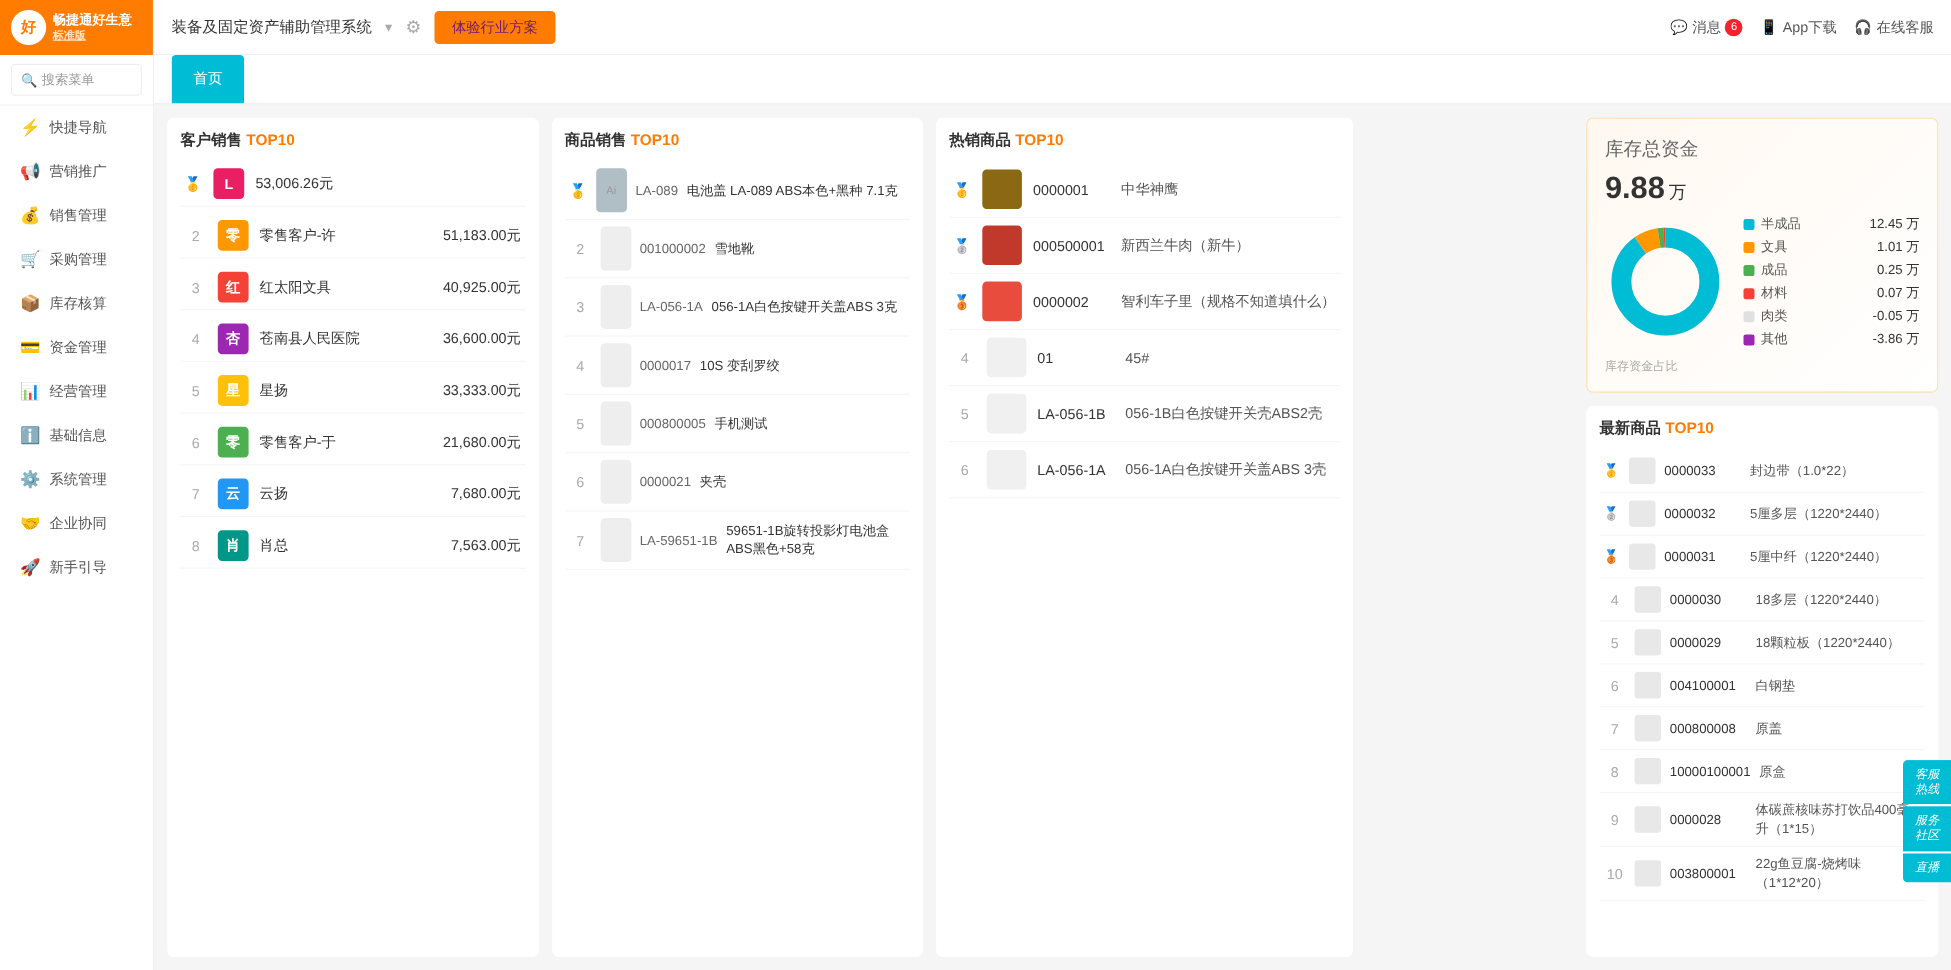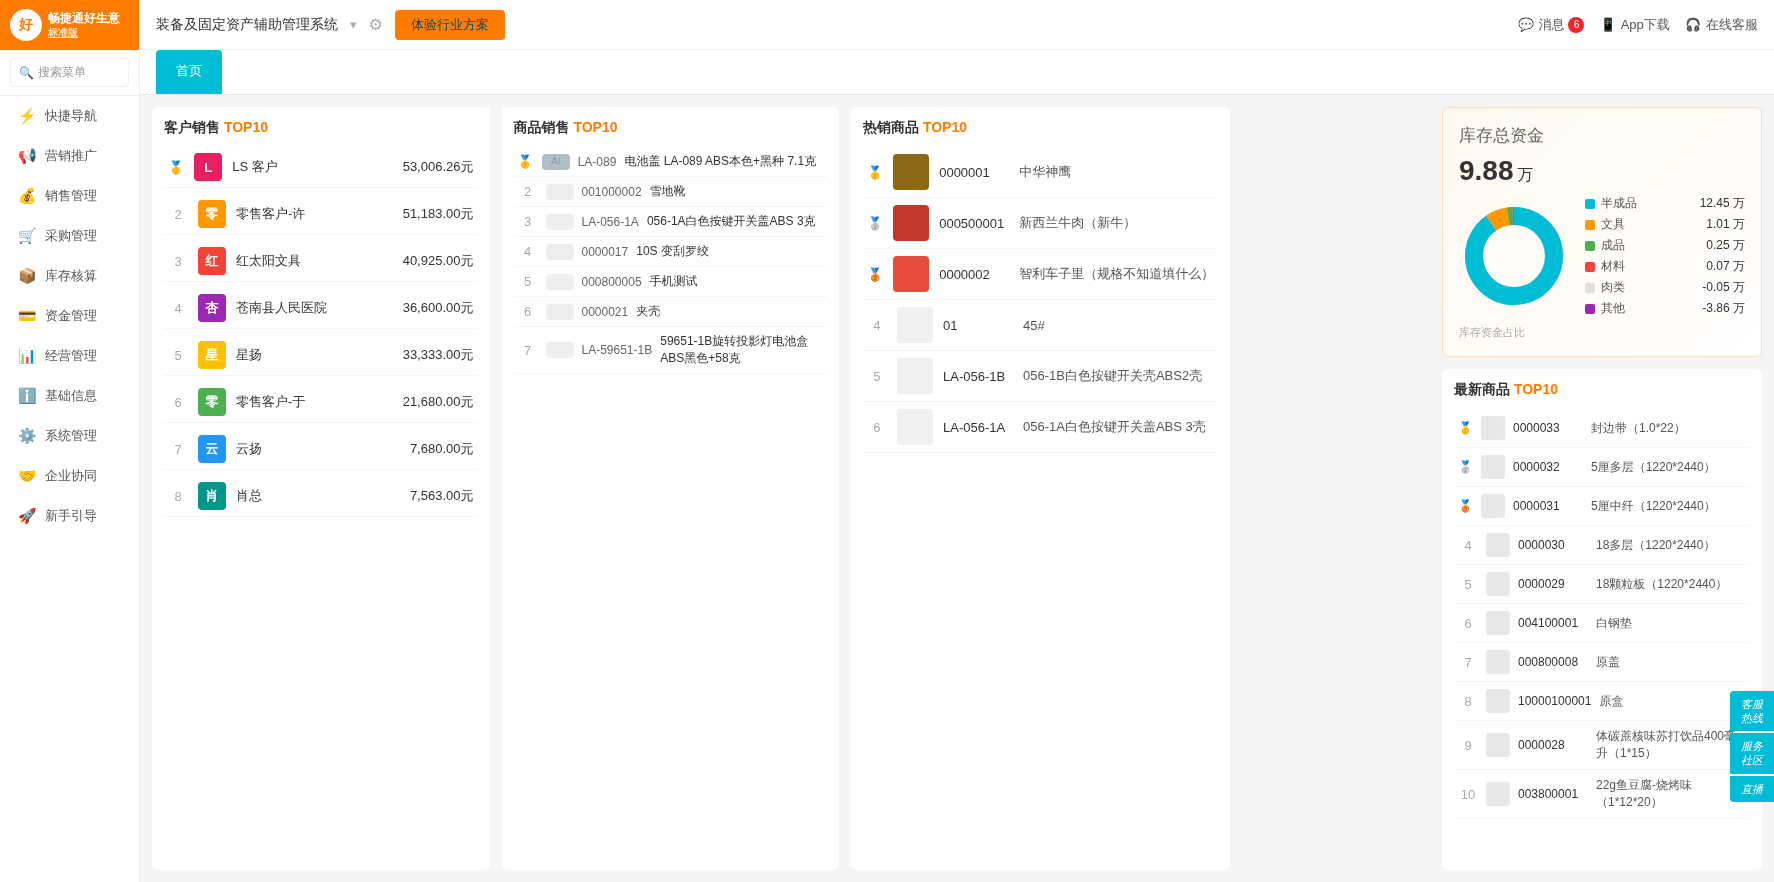--- a/index.html
+++ b/index.html
@@ -68,21 +68,21 @@
       padding: 0 16px;
       border-bottom: 1px solid #eee;
       gap: 12px;
     }
     .topbar-title {
       font-size: 14px; color: #333; flex: none;
     }
     .topbar-arrow { color: #aaa; }
     .topbar-gear { color: #aaa; cursor: pointer; font-size: 16px; }
     .topbar-experience {
-      background: #ff7c00; color: #0c4a6e; border: none; border-radius: 4px;
+      background: #ff7c00; color: #701a75; border: none; border-radius: 4px;
       padding: 6px 16px; font-size: 13px; cursor: pointer;
     }
     .topbar-right {
       margin-left: auto; display: flex; align-items: center; gap: 16px; color: #555; font-size: 13px;
     }
     .topbar-right .icon-btn { cursor: pointer; display: flex; align-items: center; gap: 4px; color: #555; }
     .badge {
       background: #f5222d; color: #fff; border-radius: 50%; width: 16px; height: 16px;
       font-size: 10px; display: flex; align-items: center; justify-content: center;
     }
@@ -134,21 +134,21 @@
     
     .two-col { display: flex; gap: 12px; }
     .two-col .card { flex: 1; }
 
     
     .product-item {
       display: flex; align-items: center; gap: 8px;
       padding: 6px 4px; border-bottom: 1px solid #f5f5f5;
     }
     .product-thumb {
-      width: 28px; height: 16px; border-radius: 4px; background: #eee;
+      width: 28px; height: 40px; border-radius: 4px; background: #eee;
       display: flex; align-items: center; justify-content: center; color: #999; font-size: 10px;
     }
     .product-code { color: #666; font-size: 12px; }
     .product-name { color: #333; font-size: 12px; flex: 1; }
 
     
     .hot-products-card { background: #fff; border-radius: 6px; padding: 12px; }
     .hot-product-item {
       display: flex; align-items: center; gap: 10px;
       padding: 7px 4px; border-bottom: 1px solid #f5f5f5; font-size: 13px;
@@ -321,21 +321,20 @@
 
         <div class="card" style="flex:1;">
           <div class="card-title">
             客户销售 <span>TOP10</span>
           </div>
           <div class="customer-list">
 
             <div class="customer-item">
               <span class="medal-gold">🥇</span>
               <div class="customer-avatar tag-pink">L</div>
-              <span class="customer-name">LS 客户</span>
               <span class="customer-amount">53,006.26元</span>
             </div>
             <div class="customer-item">
               <span class="rank-num">2</span>
               <div class="customer-avatar tag-orange">零</div>
               <span class="customer-name">零售客户-许</span>
               <span class="customer-amount">51,183.00元</span>
             </div>
             <div class="customer-item">
               <span class="rank-num">3</span>

